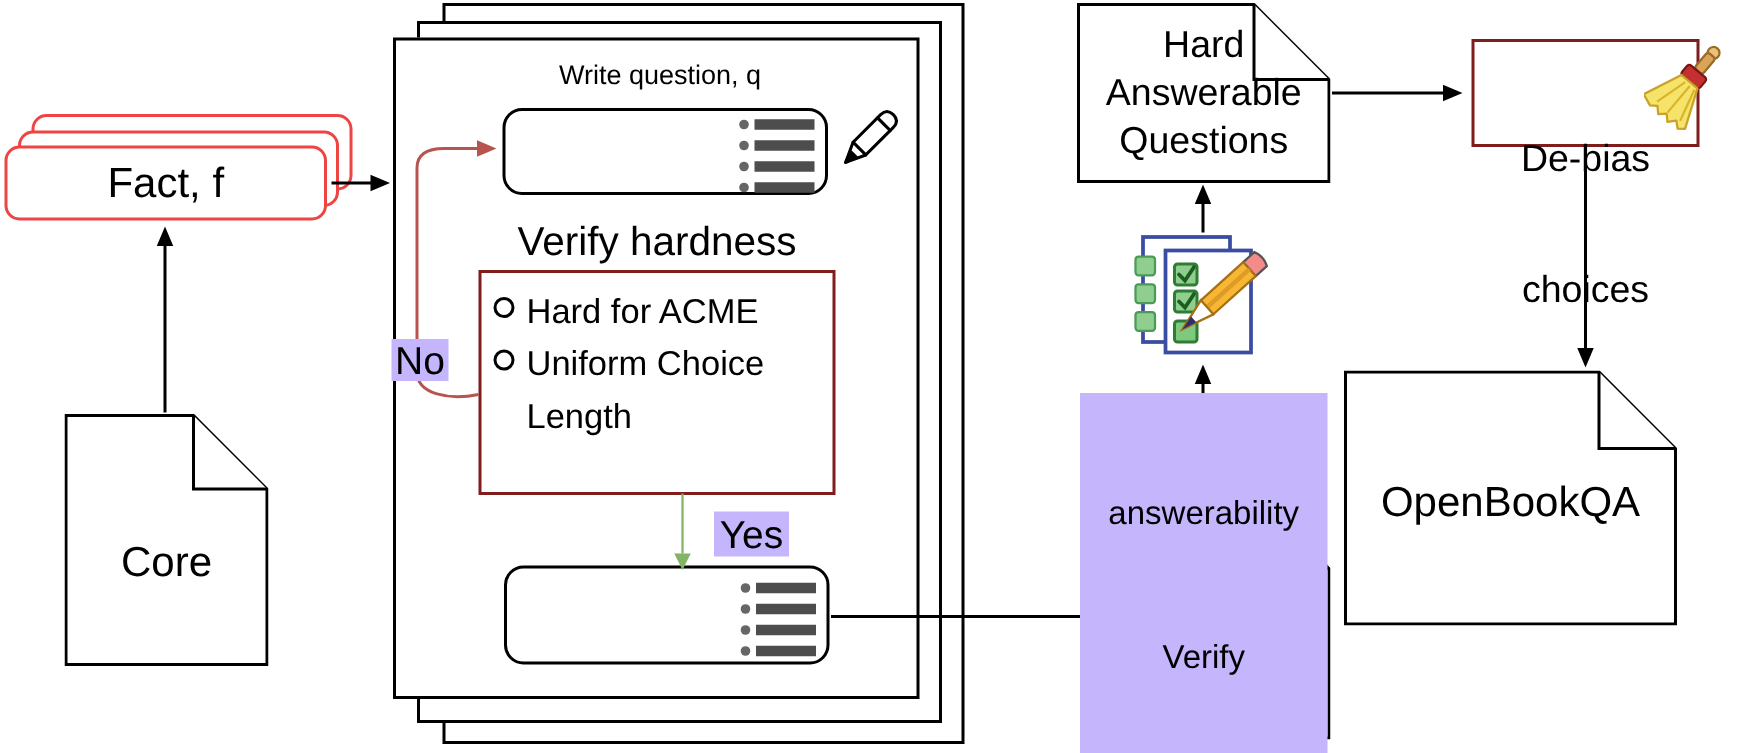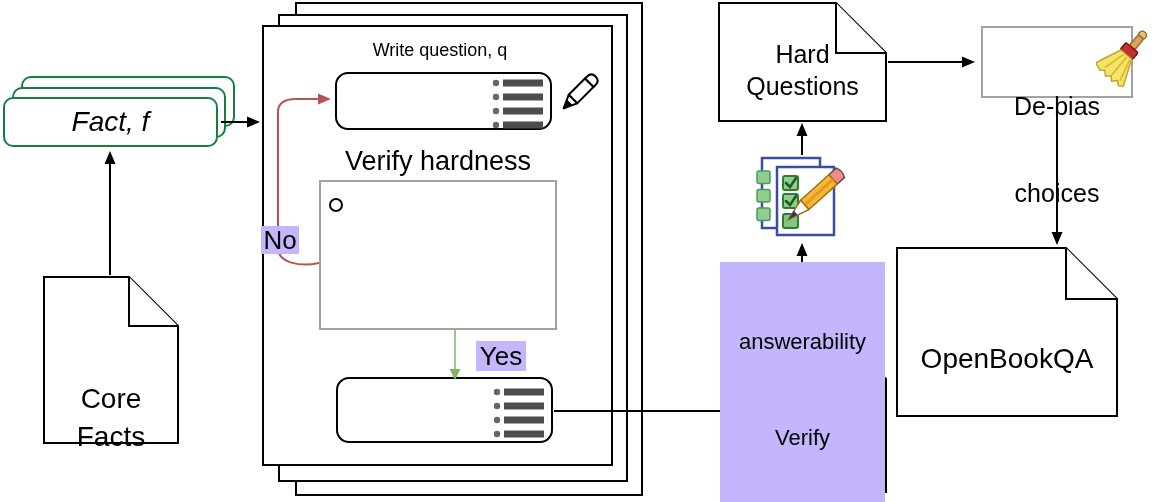--- a/index.html
+++ b/index.html
@@ -1,26 +1,26 @@
 <!DOCTYPE html>
 <html><head>
 <meta charset="utf-8">
 <style>
   html,body{margin:0;padding:0;background:#fff;}
   #stage{position:relative;width:1175px;height:502px;background:#fff;overflow:hidden;
          font-family:"Liberation Sans",sans-serif;color:#000;}
   .abs{position:absolute;}
   .page{background:#fff;border:2px solid #000;box-sizing:border-box;}
-  .fact-page{background:#fff;border:2px solid #15803d;border-radius:10px;box-sizing:border-box;font-style:italic;}
+  .fact-page{background:#fff;border:2px solid #ef4444;border-radius:10px;box-sizing:border-box;}
   .rbox{background:#fff;border:2px solid #000;border-radius:13px;box-sizing:border-box;}
-  .plainbox{background:#fff;border:2px solid #a3a3a3;box-sizing:border-box;padding-left:11px;}
+  .plainbox{background:#fff;border:2px solid #7f1d1d;box-sizing:border-box;padding-left:11px;}
   .lbl{position:absolute;text-align:center;white-space:pre;}
   .doc{position:absolute;}
   .doc svg{position:absolute;left:0;top:0;}
-  .doc-label{position:absolute;left:0;width:100%;text-align:center;margin-top:24px;}
+  .doc-label{position:absolute;left:0;width:100%;text-align:center;}
   .z1{z-index:1}.z2{z-index:2}.z3{z-index:3}.z4{z-index:4}.z5{z-index:5}.z6{z-index:6}
   .whitebg{background:#c4b5fd;}
   .opt-row{display:flex;align-items:flex-start;margin-bottom:0;}
   .radio-circle{flex:0 0 auto;width:14px;height:14px;border:2px solid #000;border-radius:50%;
                 margin-top:8px;margin-right:8px;background:#fff;box-sizing:border-box;}
   .opt-text{font-size:23px;line-height:35px;width:180px;}
   svg{display:block;}
 </style>
 </head>
 <body>
@@ -33,21 +33,20 @@
     <div class="lbl" style="left:0;top:0;width:100%;line-height:46px;font-size:28px;">Fact, f</div>
   </div>
 
   <div class="doc z2" style="left:43px;top:276px;width:136px;height:168px;">
     <svg width="136" height="168" viewBox="0 0 136 168">
       <path d="M1,1 H86 L135,50 V167 H1 Z" fill="#fff" stroke="#000" stroke-width="2"></path>
       <path d="M86,1 V50 H135" fill="#fff" stroke="#000" stroke-width="2"></path>
     </svg>
     <div class="doc-label" style="top:80px;font-size:28px;line-height:38px;">
       <div>Core</div>
-      <div>Facts</div>
     </div>
   </div>
 
   <div class="abs page z1" style="left:295px;top:2px;width:348px;height:494px;"></div>
   <div class="abs page z1" style="left:278px;top:14px;width:350px;height:468px;"></div>
   <div class="abs page z2" style="left:262px;top:25px;width:351px;height:441px;"></div>
 
   <div class="lbl z3" style="left:330px;top:40px;width:220px;font-size:18px;">Write question, q</div>
 
   <div class="abs rbox z3" style="left:335px;top:72px;width:217px;height:58px;">
@@ -75,20 +74,25 @@
       <path d="M23.5,37.5 H28.5 L26,45 Z" fill="#000"></path>
     </g>
   </svg>
 
   <div class="lbl z3" style="left:319px;top:146px;width:238px;font-size:27px;">Verify hardness</div>
 
   <div class="abs plainbox z3" style="left:319px;top:180px;width:238px;height:150px;">
     <div class="abs" style="left:8px;top:8px;">
       <div class="opt-row">
         <span class="radio-circle"></span>
+        <span class="opt-text">Hard for ACME</span>
+      </div>
+      <div class="opt-row">
+        <span class="radio-circle"></span>
+        <span class="opt-text">Uniform Choice Length</span>
       </div>
     </div>
   </div>
 
   <div class="lbl whitebg z5" style="left:261px;top:226px;width:38px;height:28px;line-height:28px;font-size:26px;">No</div>
   <div class="lbl whitebg z5" style="left:432px;top:341px;width:50px;height:30px;line-height:30px;font-size:26px;margin-left:44px;">Yes</div>
 
   <div class="abs rbox z3" style="left:336px;top:377px;width:217px;height:66px;">
     <svg class="abs" style="left:153px;top:6px;" width="58" height="54" viewBox="0 0 58 54">
       <g fill="#666666">
@@ -148,20 +152,21 @@
     </g>
   </svg>
 
   <div class="doc z2" style="left:718px;top:2px;width:169px;height:120px;">
     <svg width="169" height="120" viewBox="0 0 169 120">
       <path d="M1,1 H118 L168,51 V119 H1 Z" fill="#fff" stroke="#000" stroke-width="2"></path>
       <path d="M118,1 V51 H168" fill="#fff" stroke="#000" stroke-width="2"></path>
     </svg>
     <div class="doc-label" style="top:12px;font-size:25px;line-height:32px;">
       <div>Hard</div>
+      <div>Answerable</div>
       <div>Questions</div>
     </div>
   </div>
 
   <div class="abs plainbox z3" style="left:981px;top:26px;width:152px;height:72px;">
     <div class="lbl" style="left:0;top:6px;width:100%;font-size:25px;line-height:29px;">
       <div>De-bias</div>
       <div>choices</div>
     </div>
   </div>

